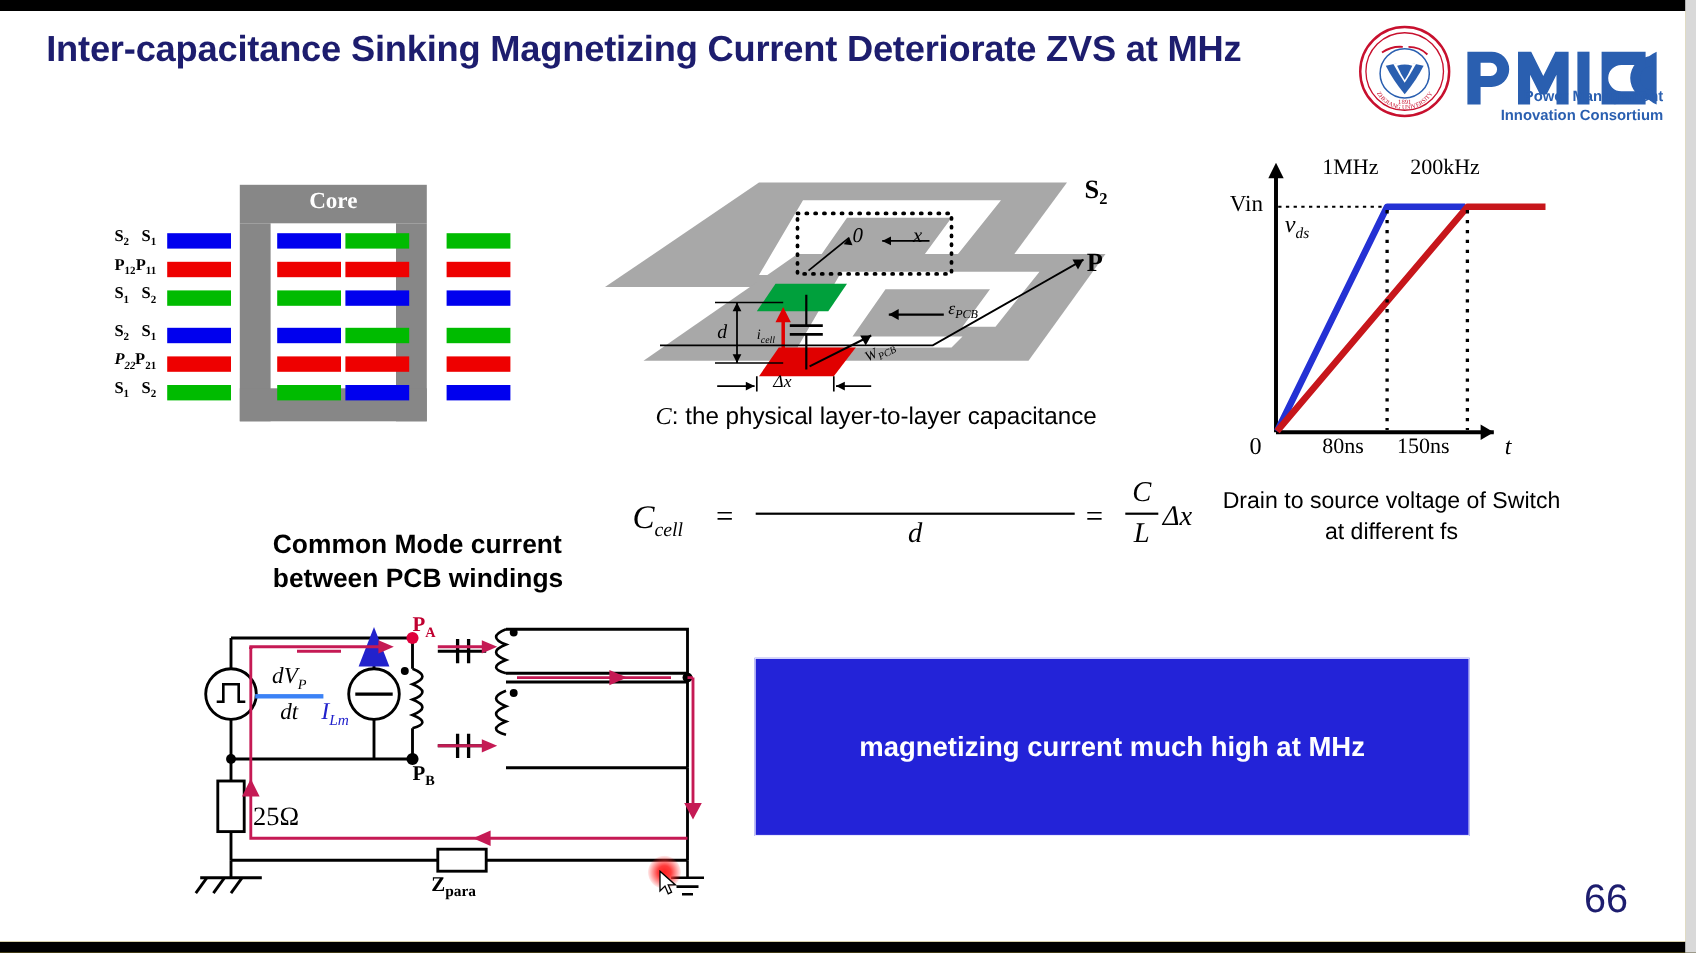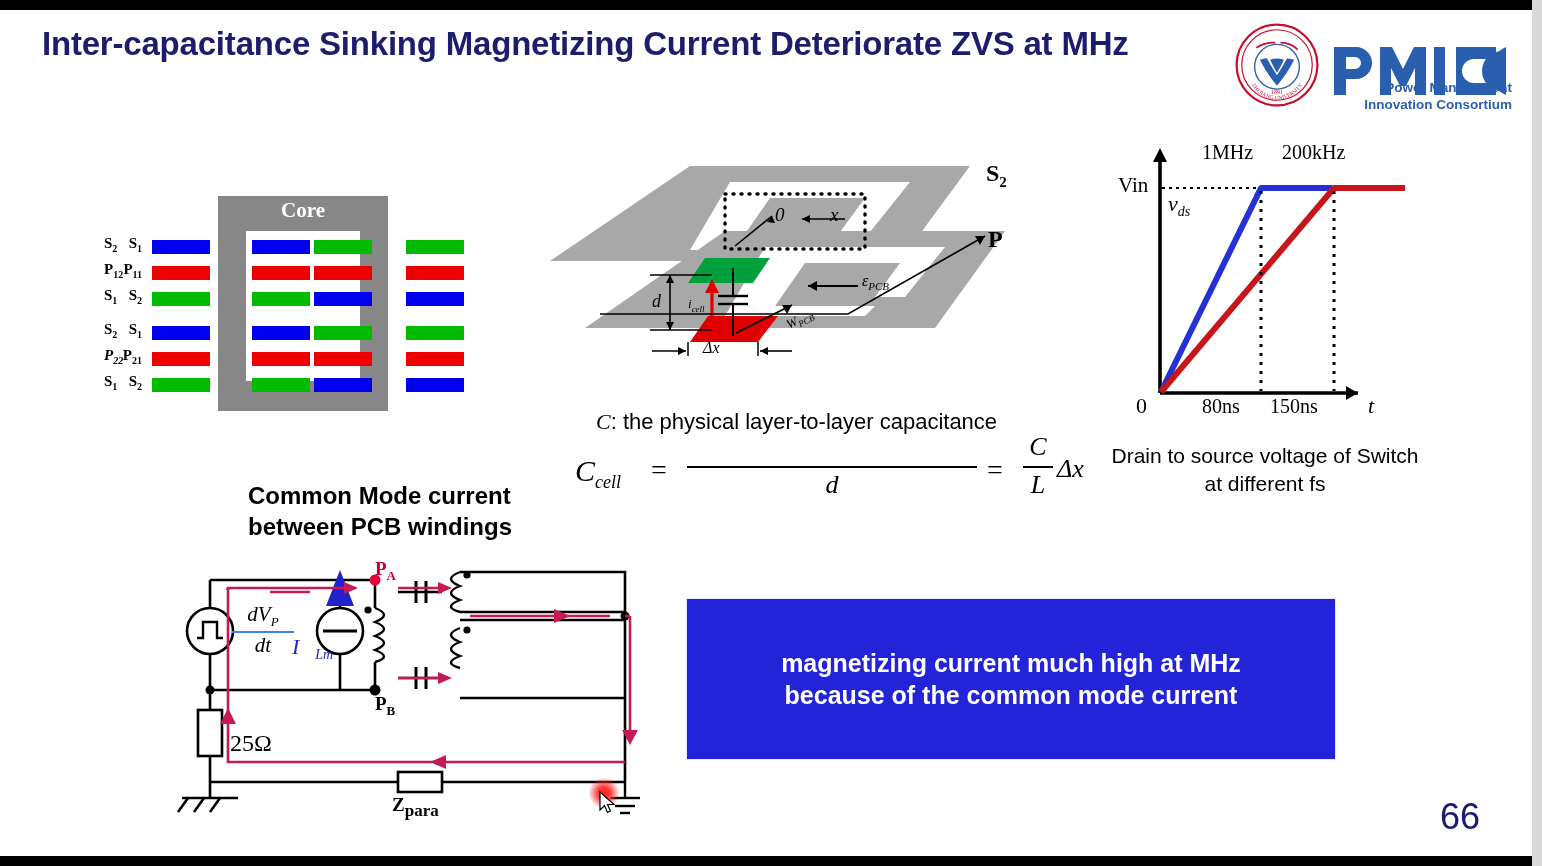--- a/index.html
+++ b/index.html
@@ -17,21 +17,21 @@
          font-family:"Liberation Sans",sans-serif;letter-spacing:-0.2px;}
 
   
   #logos{position:absolute;right:16px;top:8px;width:290px;height:104px;}
   #zju-seal{position:absolute;left:8px;top:4px;width:86px;height:86px;}
   #pmic{position:absolute;left:104px;top:6px;width:180px;height:96px;}
   #pmic-text{position:absolute;left:104px;top:62px;width:182px;text-align:right;
              color:#2a5fb0;font-size:13.5px;font-weight:bold;line-height:1.25;}
 
   
-  #core-diagram{position:absolute;left:152px;top:186px;width:330px;height:174px;}
+  #core-diagram{position:absolute;left:152px;top:158px;width:330px;height:174px;}
   .core-part{position:absolute;background:#878787;}
   #core-top{left:66px;top:0px;width:170px;height:35px;}
   #core-left{left:66px;top:35px;width:28px;height:180px;}
   #core-right{left:208px;top:35px;width:28px;height:180px;}
   #core-bot{left:66px;top:185px;width:170px;height:30px;}
   #core-label{position:absolute;left:66px;top:2px;width:170px;text-align:center;
               color:#fff;font-family:"Liberation Serif",serif;font-size:21px;font-weight:bold;}
   .wind{position:absolute;height:14px;}
   .wlabel{position:absolute;font-family:"Liberation Serif",serif;font-size:15px;font-weight:bold;color:#000;white-space:nowrap;}
   .wlabel sub{font-size:10px;}
@@ -229,21 +229,21 @@
       <div class="pcbtext" style="left:235px;top:58px;font-size:19px;font-style:italic;">0</div>
       <div class="pcbtext" style="left:290px;top:58px;font-size:19px;font-style:italic;">x</div>
       <div class="pcbtext" style="left:322px;top:126px;font-size:16px;font-style:italic;">ε<sub style="font-size:11px;">PCB</sub></div>
       <div class="pcbtext" style="left:112px;top:145px;font-size:18px;font-style:italic;">d</div>
       <div class="pcbtext" style="left:148px;top:150px;font-size:13px;font-style:italic;">i<sub style="font-size:9px;">cell</sub></div>
       <div class="pcbtext" style="left:163px;top:193px;font-size:16px;font-style:italic;">Δx</div>
       <div class="pcbtext" style="left:246px;top:165px;font-size:13px;font-style:italic;transform:rotate(-27deg);">W<sub style="font-size:9px;">PCB</sub></div>
     </div>
 
     <div id="defs">
-      <div style="margin-left:8px;margin-top:44px;">
+      <div style="margin-left:8px;">
         <i>C</i><span>: the physical layer-to-layer capacitance</span>
       </div>
     </div>
 
     <div id="formula">
       <div style="position:absolute;left:0;top:24px;font-size:30px;font-style:italic;">C<sub style="font-size:18px;">cell</sub></div>
       <div style="position:absolute;left:76px;top:24px;font-size:28px;">=</div>
       <div style="position:absolute;left:112px;top:36px;width:290px;height:2px;background:#000;"></div>
       <div style="position:absolute;left:112px;top:40px;width:290px;text-align:center;font-size:26px;font-style:italic;">d</div>
       <div style="position:absolute;left:412px;top:24px;font-size:28px;">=</div>
@@ -395,32 +395,31 @@
           <path d="M260 212 L276 205 L276 219 Z"></path>
           <path d="M58 158 L50 174 L66 174 Z"></path>
         </g>
 
         <path d="M455 66 L460 66" stroke="#c51a54" stroke-width="2.6"></path>
       </svg>
 
       <div class="cirtext" style="left:205px;top:8px;font-size:19px;font-weight:bold;color:#c00030;">P<sub style="font-size:13px;">A</sub></div>
       <div class="cirtext" style="left:205px;top:143px;font-size:19px;font-weight:bold;">P<sub style="font-size:13px;">B</sub></div>
       <div class="cirtext" style="left:62px;top:52px;font-size:21px;font-style:italic;text-align:center;width:62px;">
-           <div style="border-bottom:2px solid #3b82f6;padding-bottom:1px;">dV<sub style="font-size:13px;">P</sub></div>
+           <div style="border-bottom:4px solid #3b82f6;padding-bottom:1px;">dV<sub style="font-size:13px;">P</sub></div>
            <div>dt</div>
         </div>
-      <div class="cirtext" style="left:122px;top:84px;font-size:22px;font-style:italic;color:#2222cc;">I<sub style="font-size:14px;margin-left:16px;">Lm</sub></div>
+      <div class="cirtext" style="left:122px;top:84px;font-size:22px;font-style:italic;color:#2222cc;">I<sub style="font-size:14px;">Lm</sub></div>
       <div class="cirtext" style="left:60px;top:180px;font-size:24px;">25Ω</div>
-      <div class="cirtext" style="left:222px;top:244px;font-size:19px;font-weight:bold;">Z<sub style="font-size:17px;">para</sub></div>
+      <div class="cirtext" style="left:222px;top:244px;font-size:19px;font-weight:bold;">Z<sub style="font-size:14px;">para</sub></div>
     </div>
 
     <div id="callout">
       <div id="callout-text">
         <div>magnetizing current much high at MHz</div>
-        <div>because of the common mode current</div>
       </div>
     </div>
 
     <div id="pageno">66</div>
 
     <div id="cursor-glow"></div>
     <svg id="cursor-arrow" viewBox="0 0 18 24">
       <path d="M1 1 L1 19 L5.5 14.5 L8.5 21.5 L11.5 20 L8.5 13.5 L15 13.5 Z" fill="#fff" stroke="#000" stroke-width="1.2"></path>
     </svg>
   </div>

